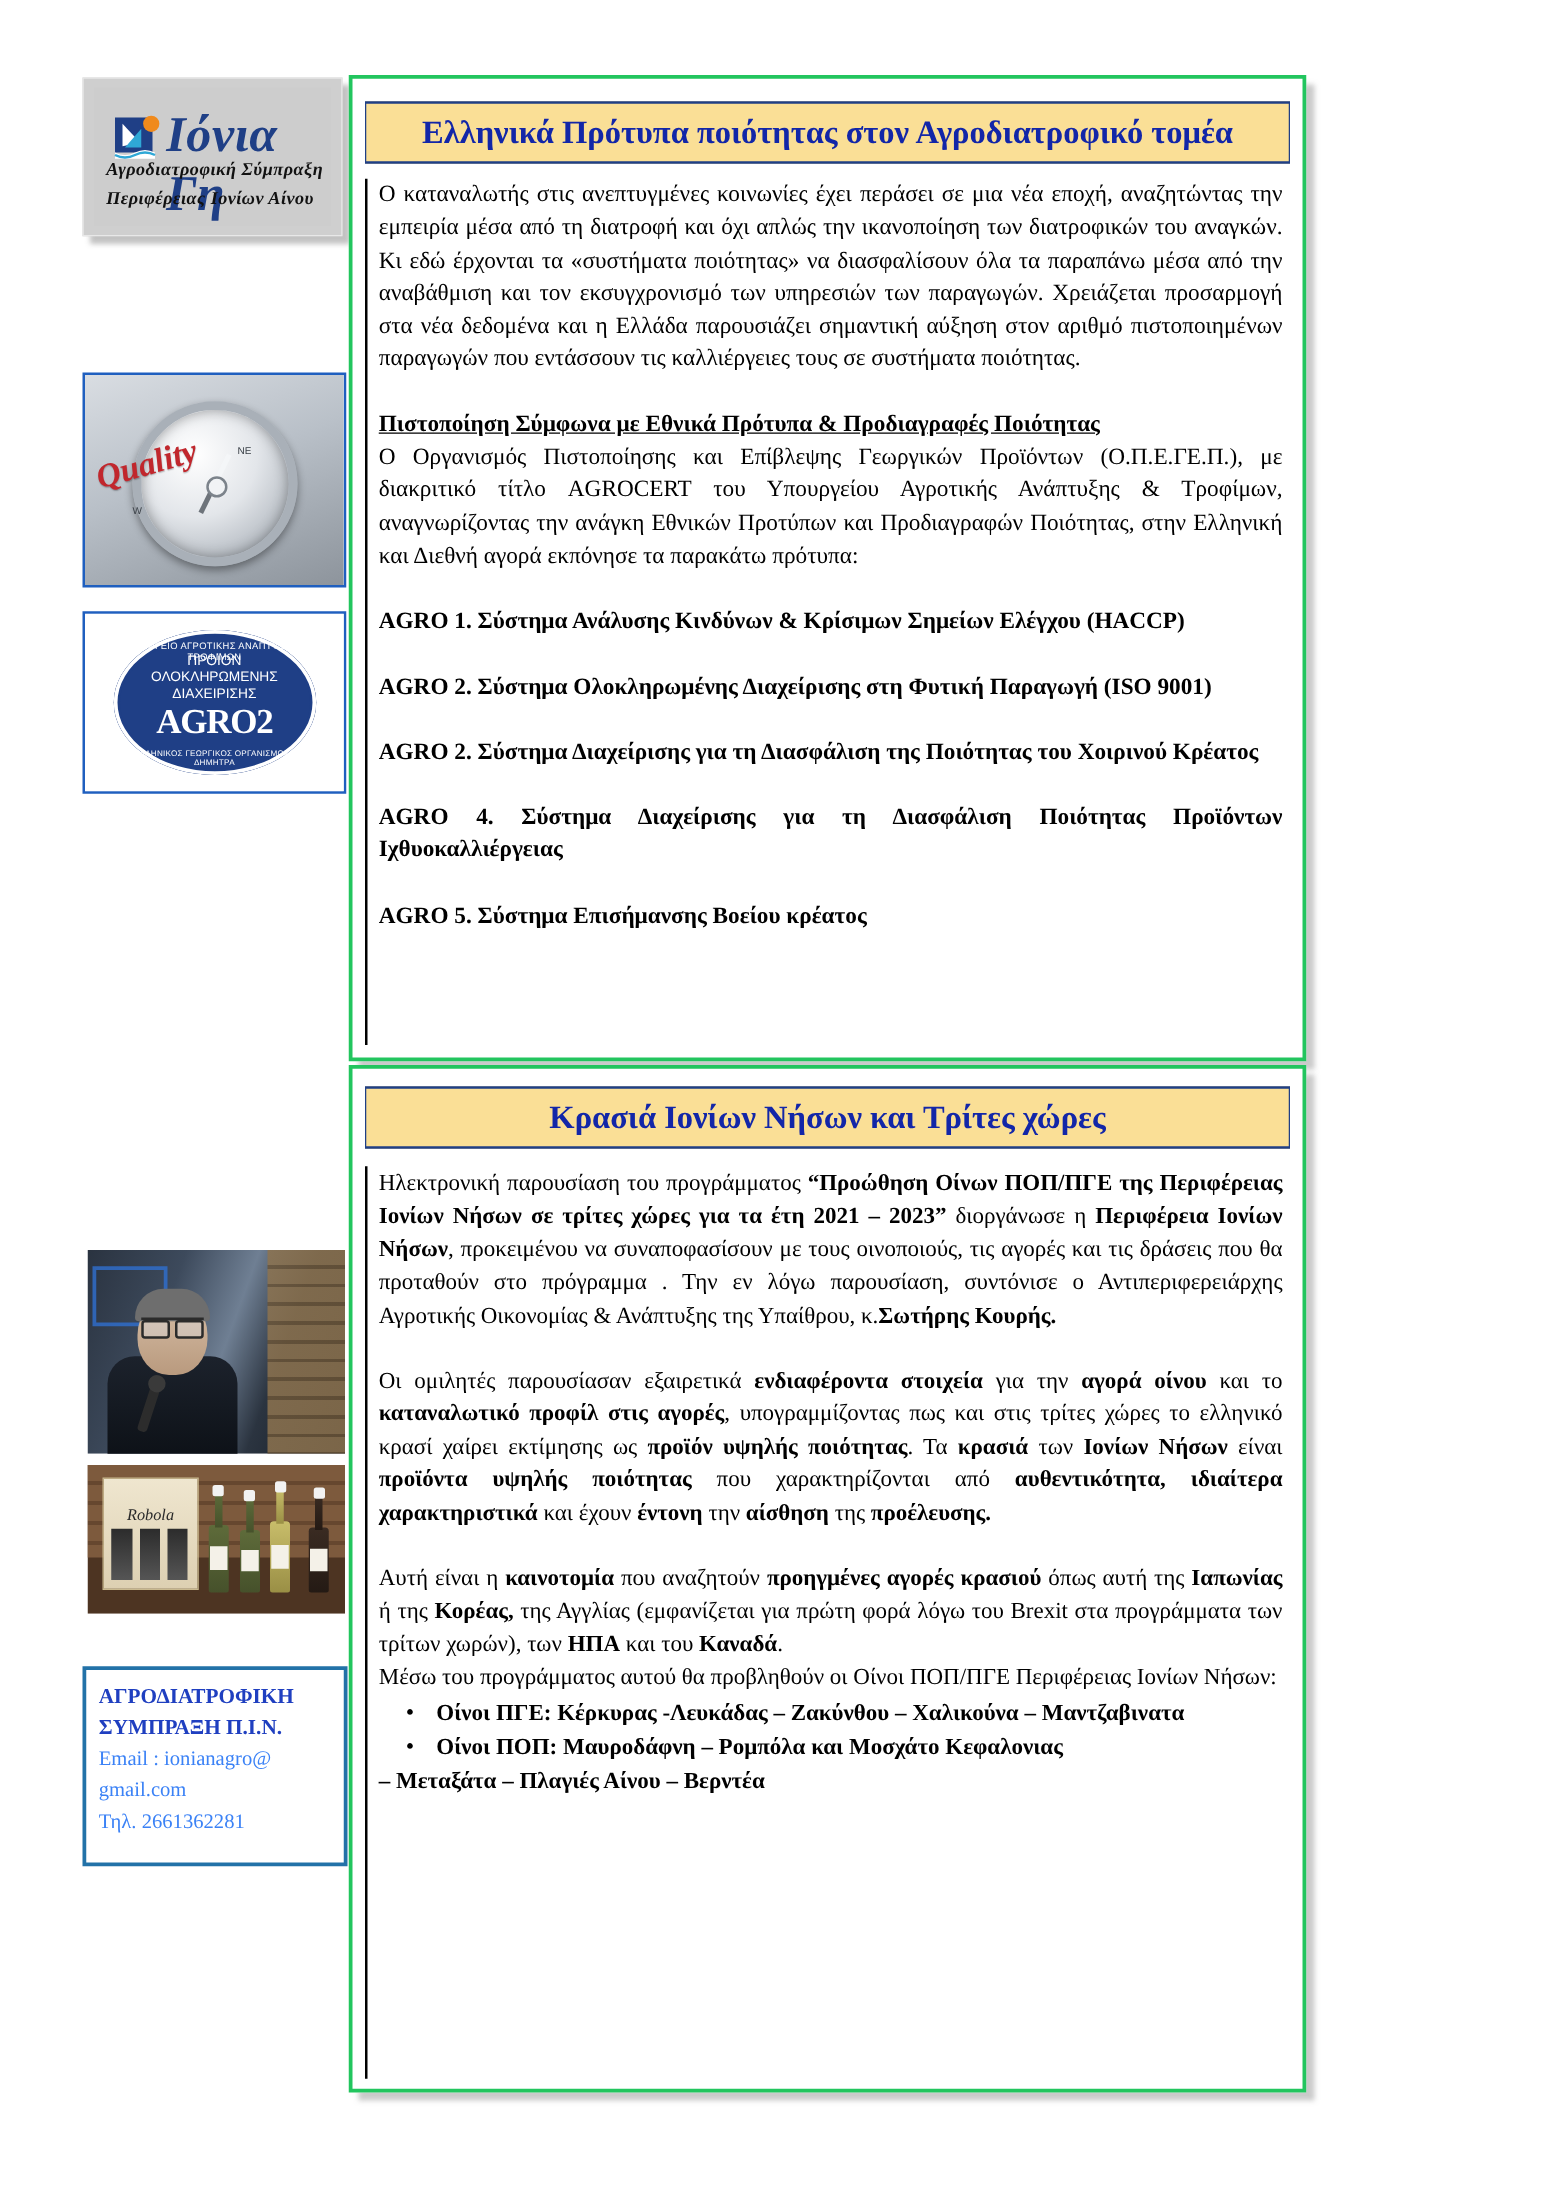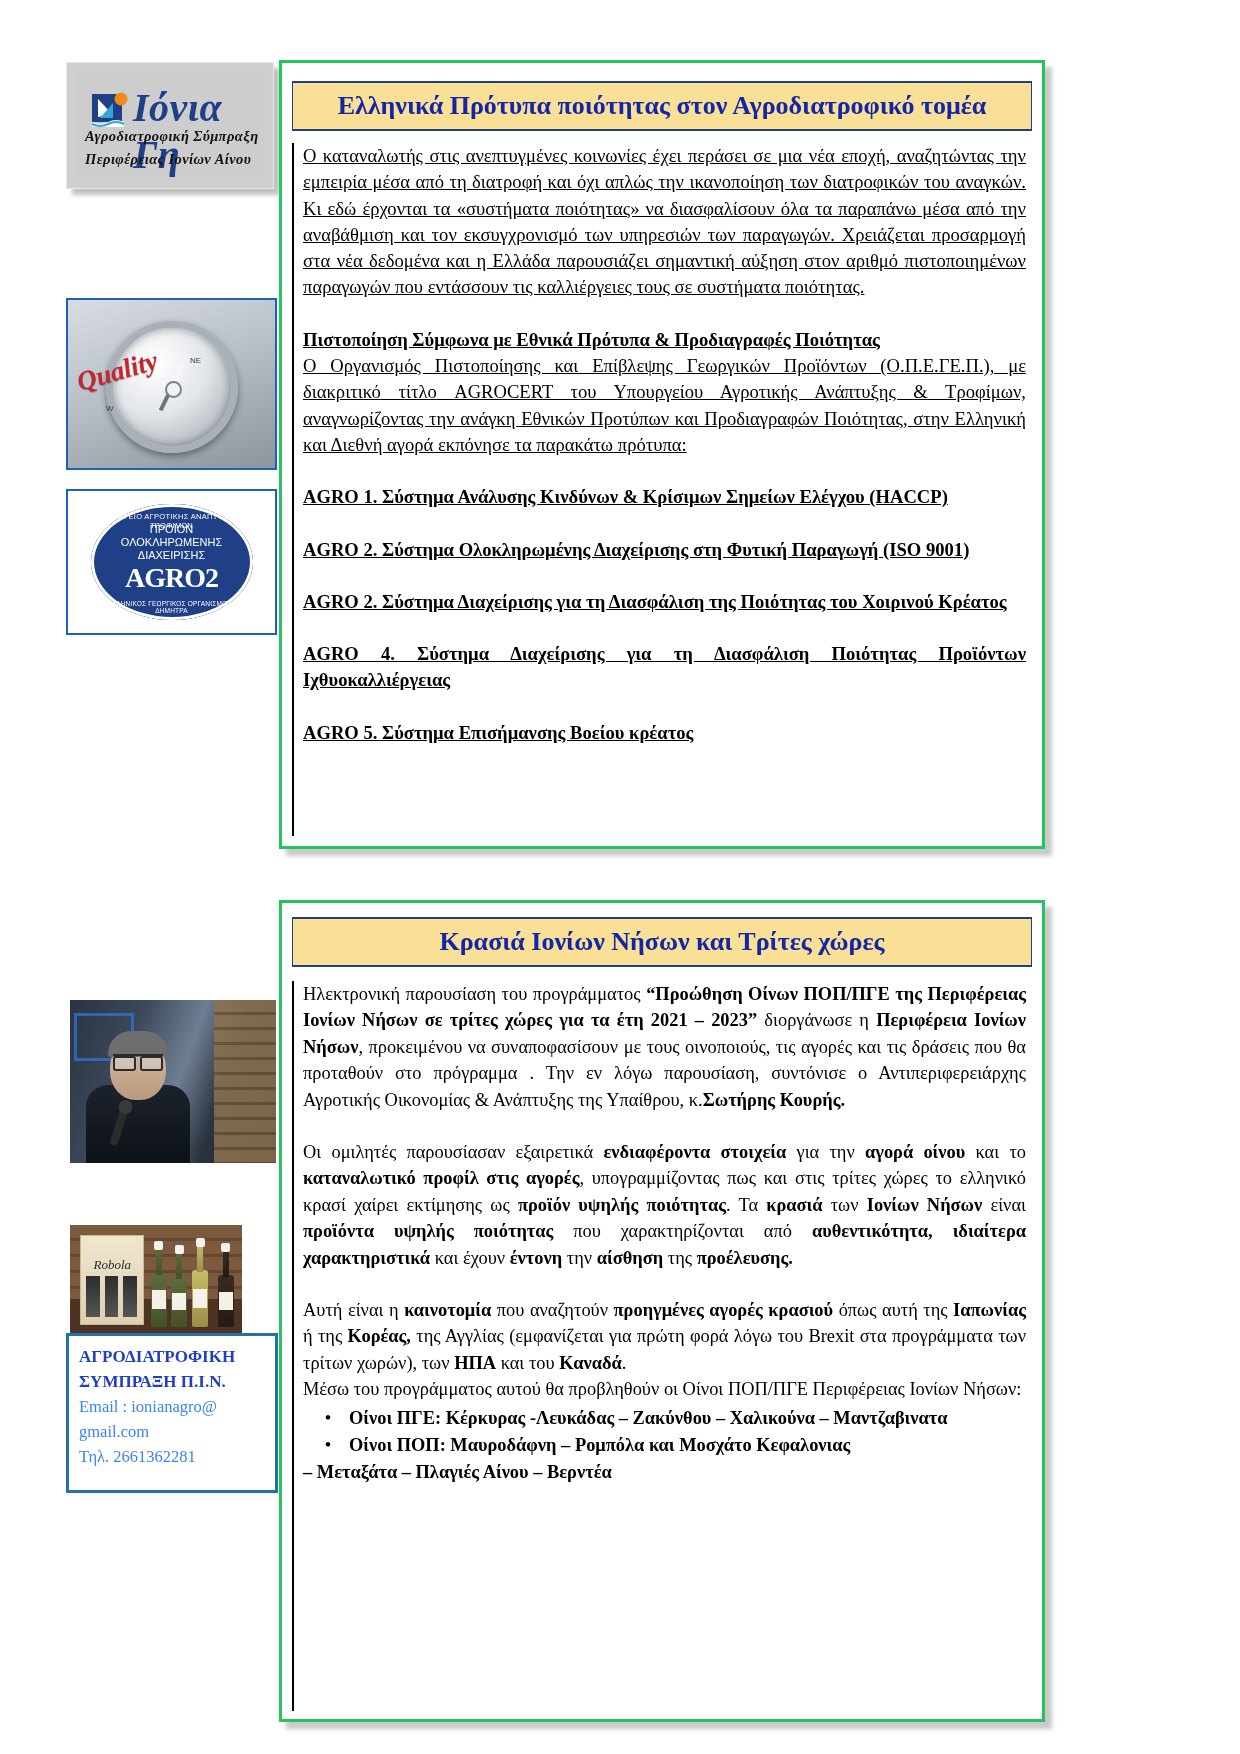--- a/index.html
+++ b/index.html
@@ -50,21 +50,21 @@
 
   
   .side-img {
     border: 2px solid #1f5fbf;
     background: #fff;
     overflow: hidden;
   }
   #img-quality { left: 66px; top: 298px; width: 207px; height: 168px; }
   #img-agro2   { left: 66px; top: 489px; width: 207px; height: 142px; }
   #img-speaker { left: 70px; top: 1000px; width: 206px; height: 163px; border: none; }
-  #img-wines   { left: 70px; top: 1225px; width: 172px; height: 119px; border: none; }
+  #img-wines   { left: 70px; top: 1172px; width: 206px; height: 119px; border: none; }
 
   
   .compass-bg { position:absolute; inset:0; background:
       linear-gradient(160deg,#d9dde2 0%, #b9c0c8 45%, #8d949c 100%); }
   .compass-dial {
     position:absolute; left:50%; top:52%; width:118px; height:118px;
     transform: translate(-50%,-50%);
     border-radius:50%;
     background: radial-gradient(circle at 36% 30%, #ffffff 0%, #e3e6ea 45%, #9aa2ab 100%);
     border: 7px solid #a9b0b8;
@@ -204,39 +204,39 @@
   }
 
   
   .card {
     position:absolute;
     background:#ffffff;
     border:3px solid #22c55e;
     box-shadow: 7px 7px 4px rgba(150,150,150,.5);
   }
   #card1 { left: 279px; top: 60px; width: 760px; height: 783px; }
-  #card2 { left: 279px; top: 900px; width: 760px; height: 816px; }
+  #card2 { left: 279px; top: 852px; width: 760px; height: 816px; }
 
   .banner {
     position:absolute; left: 10px; right: 10px; top: 18px; height: 46px;
     background:#fadf96;
     border:1px solid #1f3f86;
     border-top-width:2px; border-bottom-width:2px;
     display:flex; align-items:center; justify-content:center;
     color:#1226a8;
     font-size: 26px; font-weight:700;
     font-family:"Liberation Serif", serif;
   }
   #banner2 { top: 14px; }
 
   .body-area {
     position:absolute; left: 10px; right: 10px;
     border-left: 2px solid #000; 
   }
-  #body1 { top: 80px; bottom: 10px; text-decoration: underline; }
+  #body1 { top: 80px; bottom: 10px; }
   #body2 { top: 78px; bottom: 8px; }
 
   .txt {
     font-family: "Liberation Serif", "DejaVu Serif", serif;
     font-size: 18.6px;
     line-height: 26.3px;
     text-align: justify;
     color: #000;
     padding: 0 6px 0 9px;
     margin: 0;

